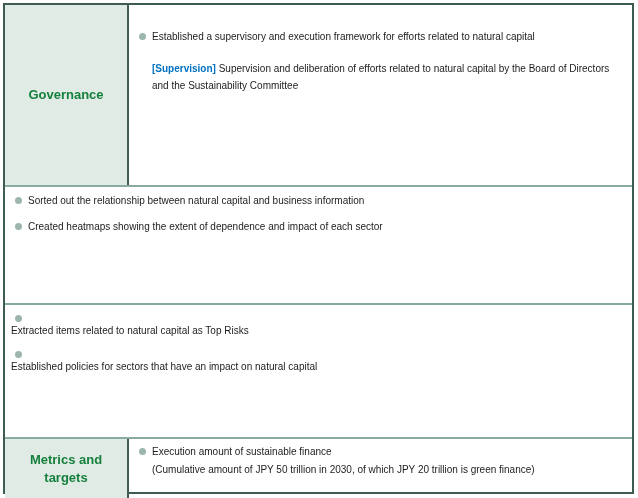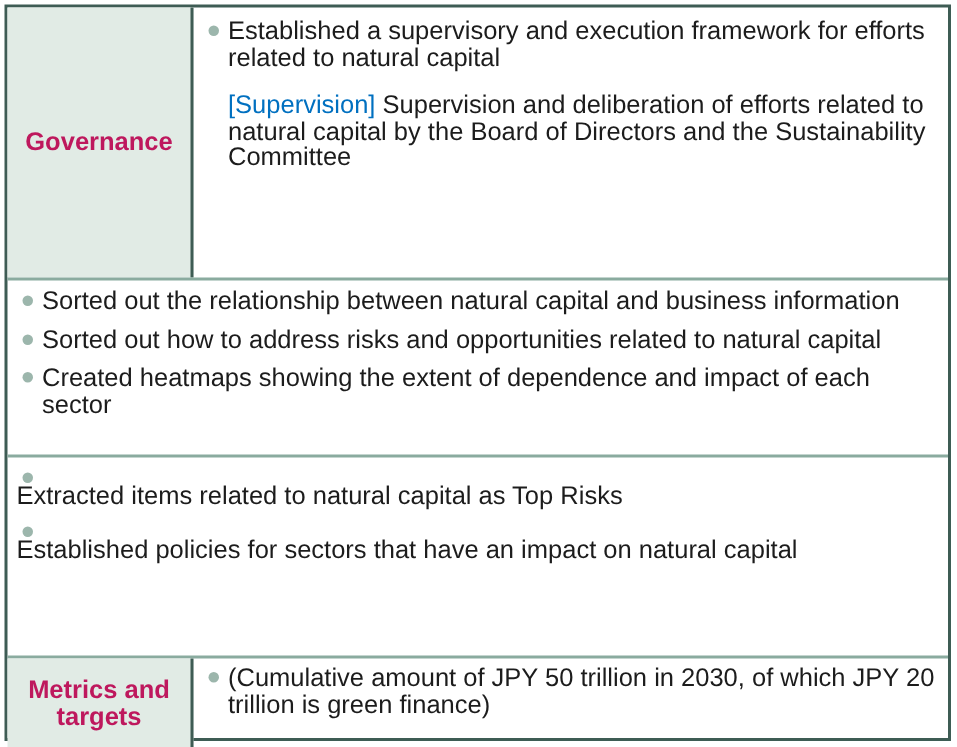--- a/index.html
+++ b/index.html
@@ -34,44 +34,44 @@
   .label-cell {
     flex: 0 0 124px;
     width: 124px;
     background: #e1ebe5;
     border-right: 2px solid #3e5c54;
     display: flex;
     align-items: center;
     justify-content: center;
     text-align: center;
     font-weight: bold;
-    font-size: 17px;
+    font-size: 13px;
     line-height: 18px;
     padding: 12px 8px;
-    color: #be185d;
+    color: #15803d;
   }
   .content-cell {
     flex: 1 1 auto;
-    padding: 7px 8px 3px 6px;
-    font-size: 17px;
+    padding: 23px 8px 3px 6px;
+    font-size: 10px;
     line-height: 17.5px;
   }
   .bullet-item { display: flex; margin-bottom: 6px; }
   .bullet-dot {
     flex: 0 0 auto;
     width: 7px;
     height: 7px;
     border-radius: 50%;
     background: #9cb6ac;
     margin: 5px 6px 0 4px;
   }
   .bullet-text { flex: 1 1 auto; }
   .subtext { display: block; }
   .para { margin: 14px 0 0 17px; }
-  .tag { color: #0070c0; font-weight: normal; }
+  .tag { color: #0070c0; font-weight: bold; }
 
   .row-strategy .content-cell { padding-top: 5px; }
   .row-strategy .bullet-item  { margin-bottom: 8px; }
   .row-risk .content-cell     { padding-top: 5px; }
   .row-risk .bullet-item      { margin-bottom: 6px; flex-direction: column; }
   .row-metrics .content-cell  { padding-top: 4px; }
 </style>
 </head>
 <body>
 
@@ -92,24 +92,20 @@
   </div>
 
   <div class="row row-strategy">
     <div class="content-cell">
       <div class="bullet-item">
         <span class="bullet-dot"></span>
         <span class="bullet-text">Sorted out the relationship between natural capital and business information</span>
       </div>
       <div class="bullet-item">
         <span class="bullet-dot"></span>
-        <span class="bullet-text">Sorted out how to address risks and opportunities related to natural capital</span>
-      </div>
-      <div class="bullet-item">
-        <span class="bullet-dot"></span>
         <span class="bullet-text">Created heatmaps showing the extent of dependence and impact of each sector</span>
       </div>
     </div>
   </div>
 
   <div class="row row-risk">
     <div class="content-cell">
       <div class="bullet-item">
         <span class="bullet-dot"></span>
         <span class="bullet-text">Extracted items related to natural capital as Top Risks</span>
@@ -120,19 +116,20 @@
       </div>
     </div>
   </div>
 
   <div class="row row-metrics">
     <div class="label-cell">Metrics and targets</div>
     <div class="content-cell">
       <div class="bullet-item">
         <span class="bullet-dot"></span>
         <span class="bullet-text">
+          <span>Execution amount of sustainable finance</span>
           <span class="subtext">(Cumulative amount of JPY 50 trillion in 2030, of which JPY 20 trillion is green finance)</span>
         </span>
       </div>
     </div>
   </div>
 
 </div>
 
 </body></html>

